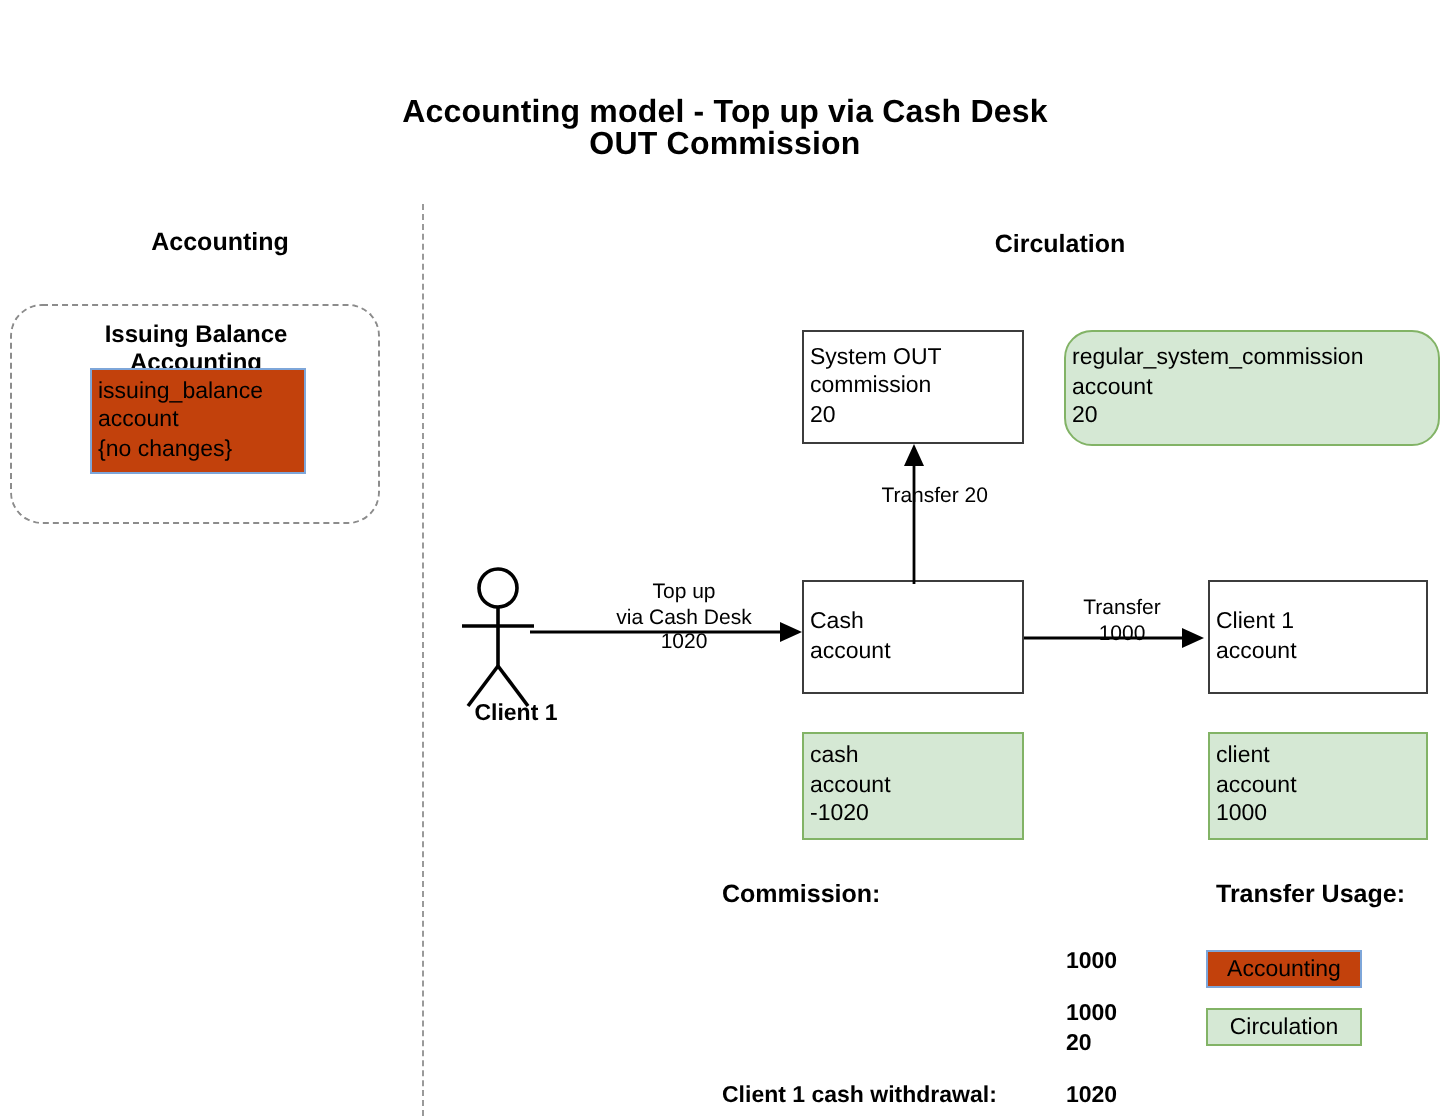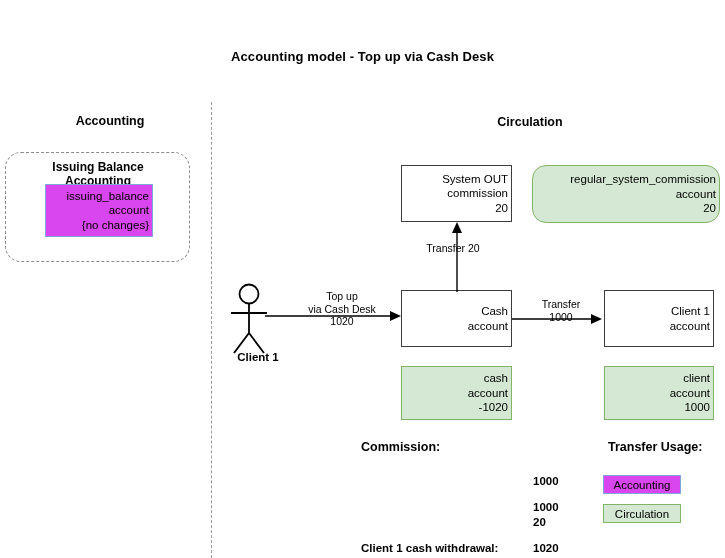--- a/index.html
+++ b/index.html
@@ -17,21 +17,21 @@
     height: 558px;
     overflow: hidden;
     background: #ffffff;
   }
   .abs { position: absolute; }
 
   
   #diagram-title {
     left: 0; top: 49px; width: 725px;
     text-align: center;
-    font-size: 13px;
+    font-size: 16px;
     font-weight: bold;
     line-height: 16px;
     letter-spacing: 0.1px;
   }
   .lane-title {
     font-size: 12.5px;
     font-weight: bold;
     text-align: center;
     line-height: 15px;
   }
@@ -61,27 +61,27 @@
     text-align: center;
     line-height: 14px;
   }
 
   
   .node {
     box-sizing: border-box;
     display: flex;
     align-items: center;
     justify-content: center;
-    text-align: right;
+    text-align: left;
     font-size: 11.5px;
     line-height: 14.5px;
   }
   .node .lines { width: 100%; padding: 0 3px; }
   .node-blue {
-    background: #d946ef;
+    background: #c2410c;
     border: 1px solid #7ea6d9;
   }
   .node-green {
     background: #d5e8d4;
     border: 1px solid #82b366;
   }
   .node-white {
     background: #ffffff;
     border: 1.5px solid #3c3c3c;
   }
@@ -104,21 +104,21 @@
 
   
   .conn { pointer-events: none; }
   .conn-label {
     font-size: 10.5px;
     line-height: 12.5px;
     text-align: center;
     font-weight: normal;
   }
   #label-topup { left: 288px; top: 290px; width: 108px; }
-  #label-transfer20 { left: 412px; top: 242px; width: 82px; text-align: center; }
+  #label-transfer20 { left: 412px; top: 242px; width: 82px; text-align: right; }
   #label-transfer1000 { left: 528px; top: 298px; width: 66px; }
 
   
   #description-heading {
     left: 361px; top: 440px;
     font-size: 12.5px; font-weight: bold;
   }
   .desc-row {
     font-size: 11.5px;
     line-height: 15px;
@@ -150,20 +150,21 @@
   #legend-accounting { left: 603px; top: 475px; }
   #legend-circulation { left: 603px; top: 504px; }
 </style>
 </head>
 <body>
 
 <div id="canvas">
 
   <div class="abs" id="diagram-title">
     <div>Accounting model - Top up via Cash Desk</div>
+    <div>OUT Commission</div>
   </div>
 
   <div class="abs lane-title" id="lane-title-accounting">Accounting</div>
   <div class="abs lane-title" id="lane-title-circulation">Circulation</div>
 
   <div class="abs" id="lane-divider"></div>
 
   <div class="abs" id="accounting-group"></div>
   <div class="abs" id="accounting-group-label">Issuing Balance Accounting</div>
 

